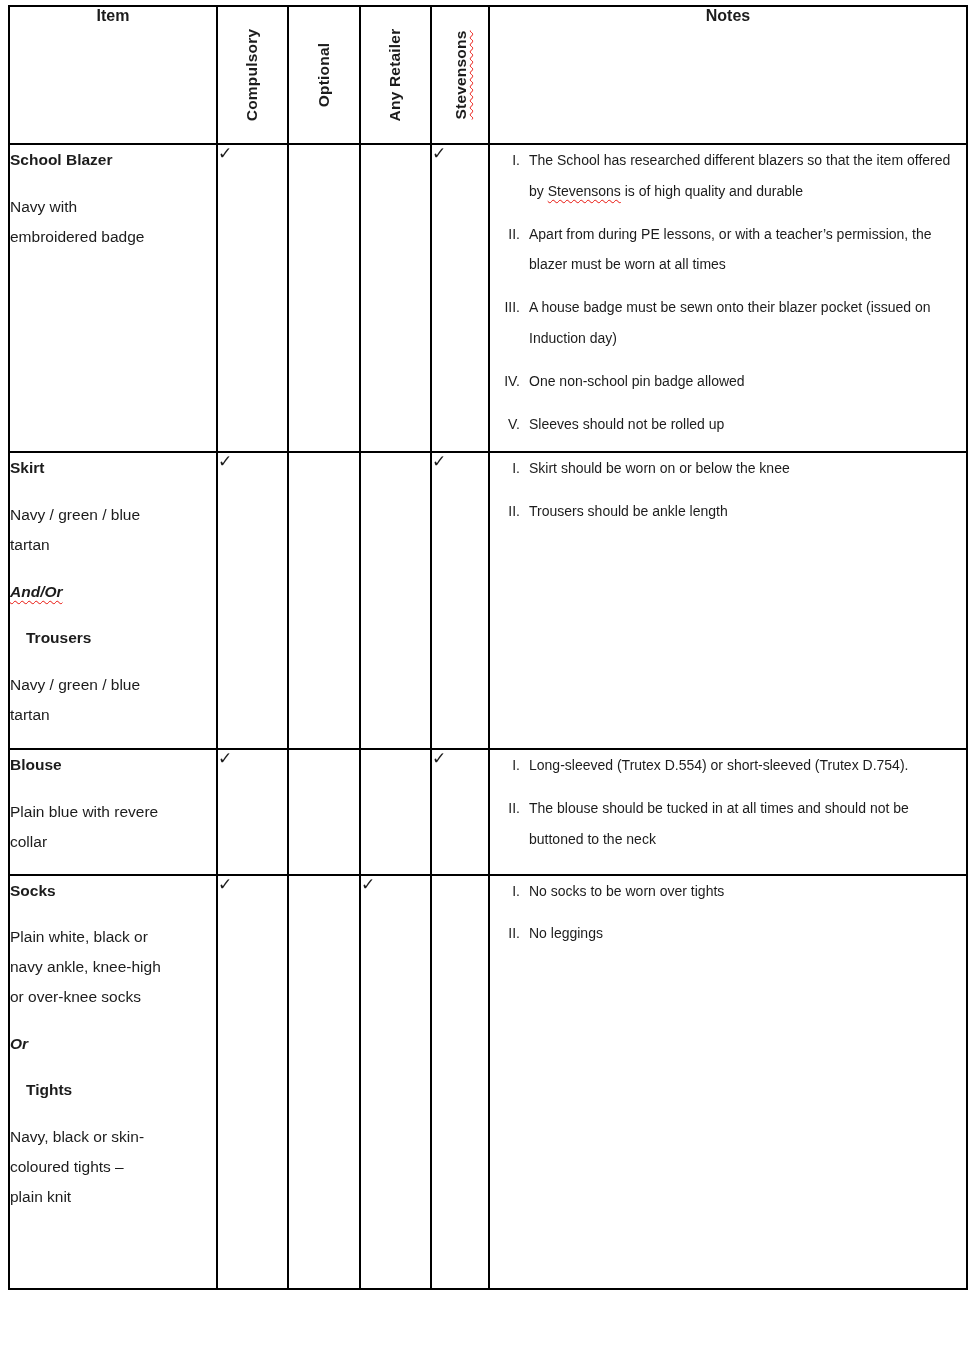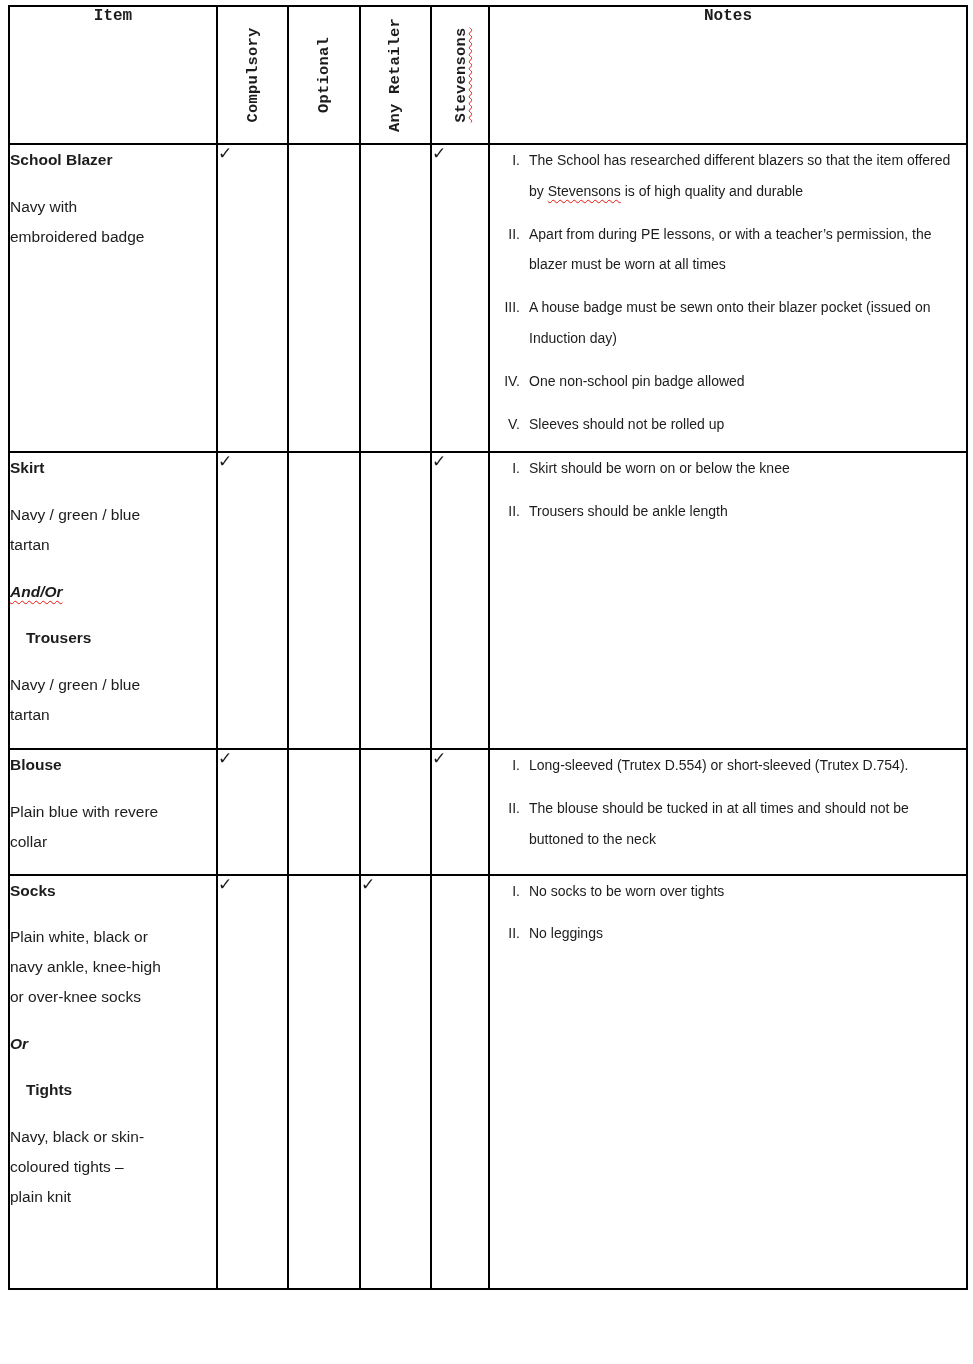--- a/index.html
+++ b/index.html
@@ -16,21 +16,21 @@
     width:958px;
   }
   table.uniform th, table.uniform td {
     border:2px solid #000;
     vertical-align:top;
     padding:0;
     overflow:hidden;
   }
 
   
-  tr.hrow { height:104px;font-family:Liberation Mono, monospace; }
+  tr.hrow { height:104px; }
   th.h-plain {
     font-weight:bold; font-size:16px;
     text-align:center; vertical-align:middle;
   }
   th.h-vert { vertical-align:middle; }
   .vwrap { display:flex; align-items:center; justify-content:center; height:136px; }
   .vtext {
     transform:rotate(-90deg);
     white-space:nowrap;
     font-weight:bold; font-size:15.5px; letter-spacing:.2px;

